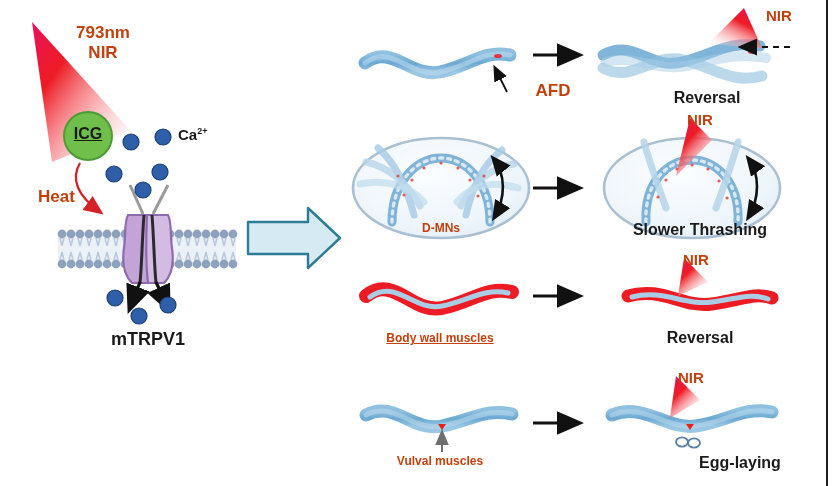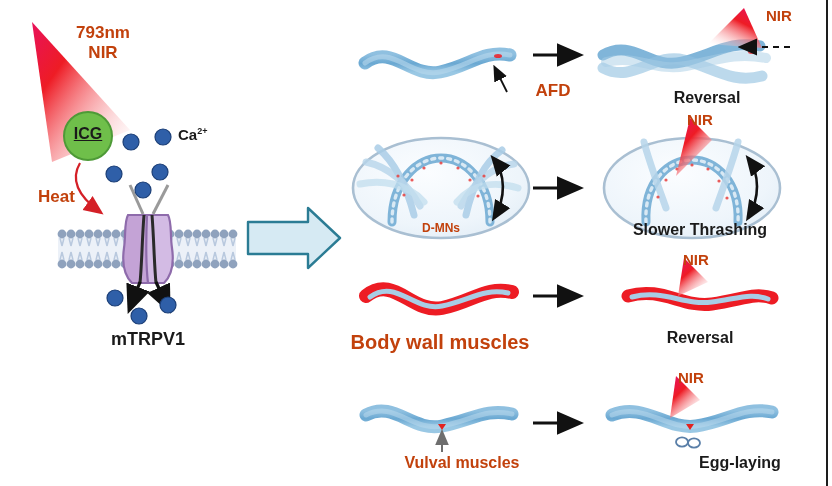--- a/index.html
+++ b/index.html
@@ -286,19 +286,19 @@
 <div class="lbl blk c" style="left:148px;top:330px;font-size:18px;">mTRPV1</div>
 
 <div class="lbl red c" style="left:522px;top:82px;font-size:17px;margin-left:31px;">AFD</div>
 <div class="lbl blk c" style="left:700px;top:90px;font-size:16px;margin-left:7px;">Reversal</div>
 <div class="lbl red" style="left:766px;top:8px;font-size:15px;">NIR</div>
 
 <div class="lbl red c" style="left:441px;top:222px;font-size:12px;">D-MNs</div>
 <div class="lbl blk c" style="left:700px;top:222px;font-size:16px;">Slower Thrashing</div>
 <div class="lbl red" style="left:687px;top:112px;font-size:15px;">NIR</div>
 
-<div class="lbl red c" style="left:440px;top:332px;font-size:20px;">Body wall muscles</div>
+<div class="lbl red c" style="left:440px;top:332px;font-size:12px;text-decoration:underline;">Body wall muscles</div>
 <div class="lbl blk c" style="left:700px;top:330px;font-size:16px;">Reversal</div>
 <div class="lbl red" style="left:683px;top:252px;font-size:15px;">NIR</div>
 
-<div class="lbl red c" style="left:462px;top:455px;font-size:16px;">Vulval muscles</div>
+<div class="lbl red c" style="left:440px;top:455px;font-size:12px;">Vulval muscles</div>
 <div class="lbl blk c" style="left:740px;top:455px;font-size:16px;">Egg-laying</div>
 <div class="lbl red" style="left:678px;top:370px;font-size:15px;">NIR</div>
 
 </body></html>

